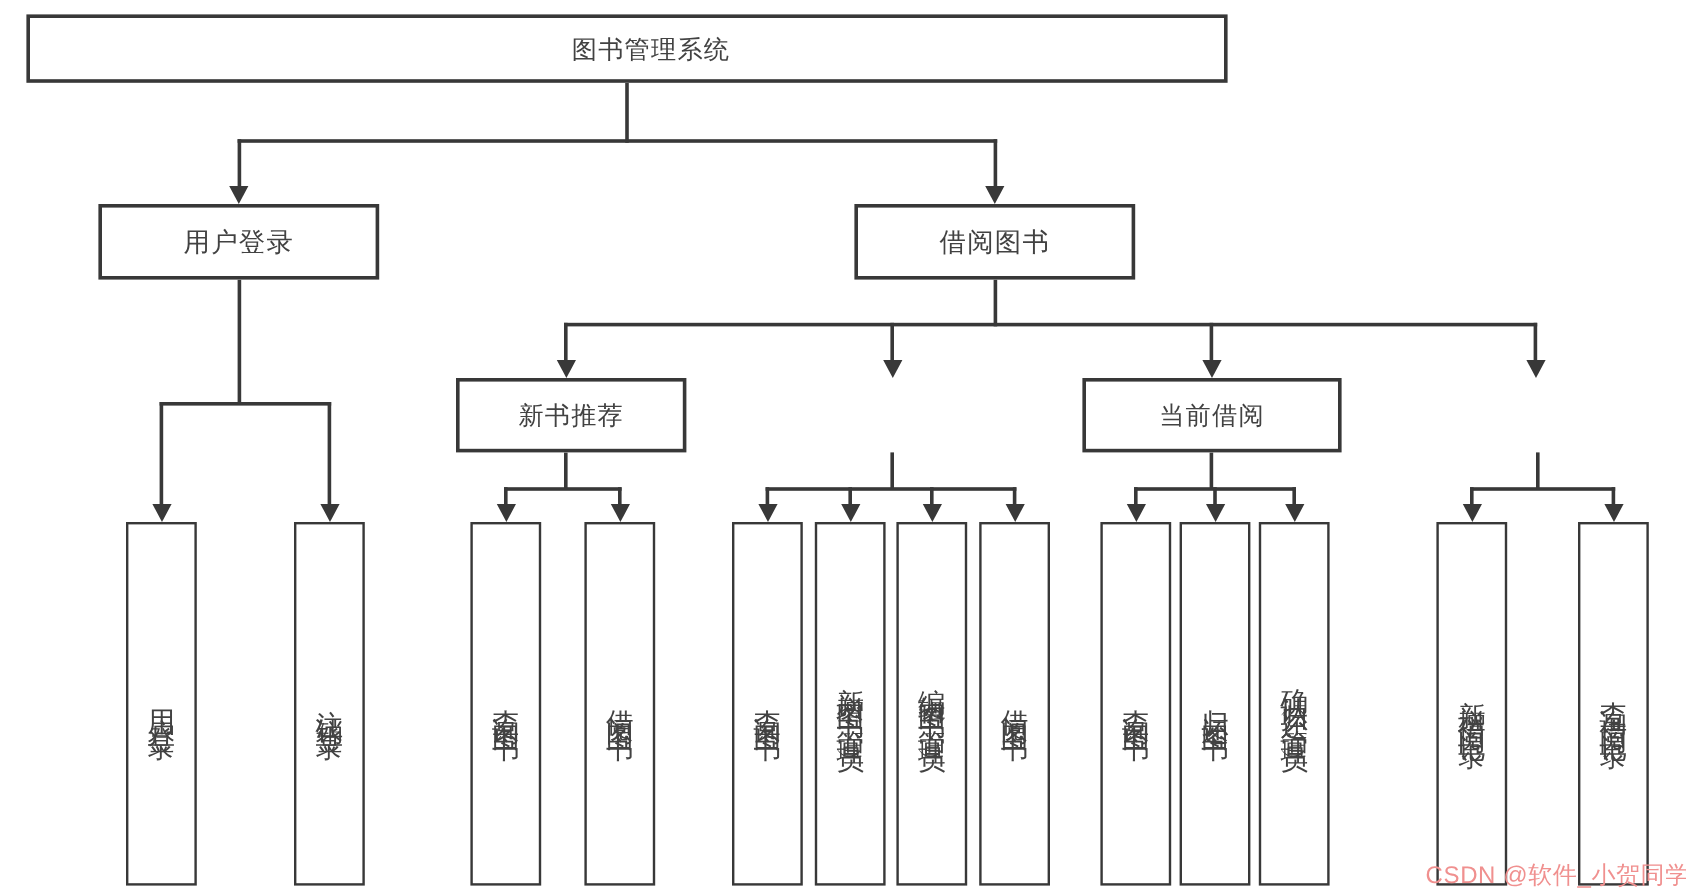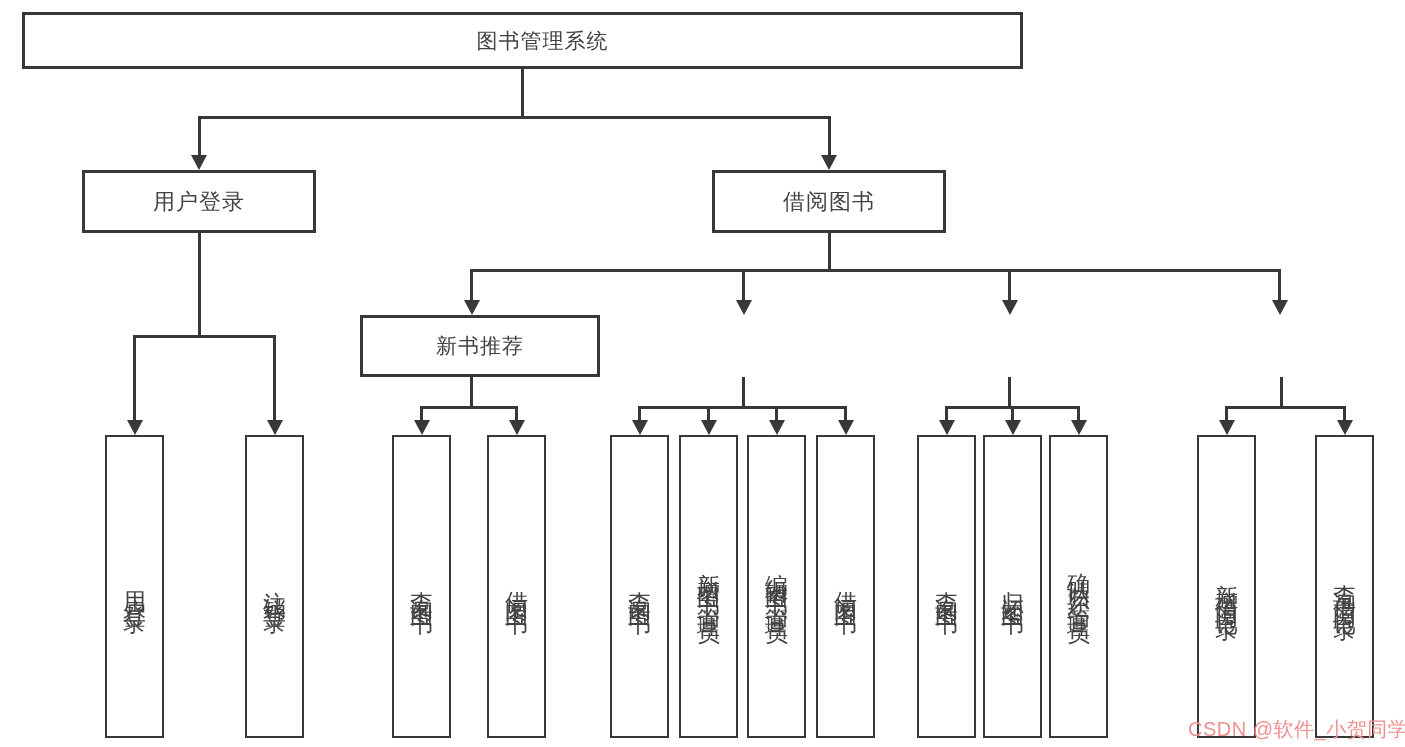--- a/index.html
+++ b/index.html
@@ -61,22 +61,25 @@
     <span class="lbl">图书管理系统</span>
   </div>
 
   <div class="box lv2" style="left:82px;top:170px;width:234px;height:63px">
     <span class="lbl">用户登录</span>
   </div>
   <div class="box lv2" style="left:712px;top:170px;width:234px;height:63px">
     <span class="lbl">借阅图书</span>
   </div>
 
-  <div class="box lv3" style="left:360px;top:315px;width:240px;height:62px">
+  <div class="box lv3" style="left:380px;top:315px;width:192px;height:62px">
     <span class="lbl">新书推荐</span>
+  </div>
+  <div class="box lv3" style="left:902px;top:315px;width:216px;height:62px">
+    <span class="lbl">当前借阅</span>
   </div>
 
   <div class="box leaf" style="left:105px;top:435px;width:59px;height:303px">
     <span class="lbl">用户登录</span>
   </div>
   <div class="box leaf" style="left:245px;top:435px;width:59px;height:303px">
     <span class="lbl">注销登录</span>
   </div>
 
   <div class="box leaf" style="left:392px;top:435px;width:59px;height:303px">

